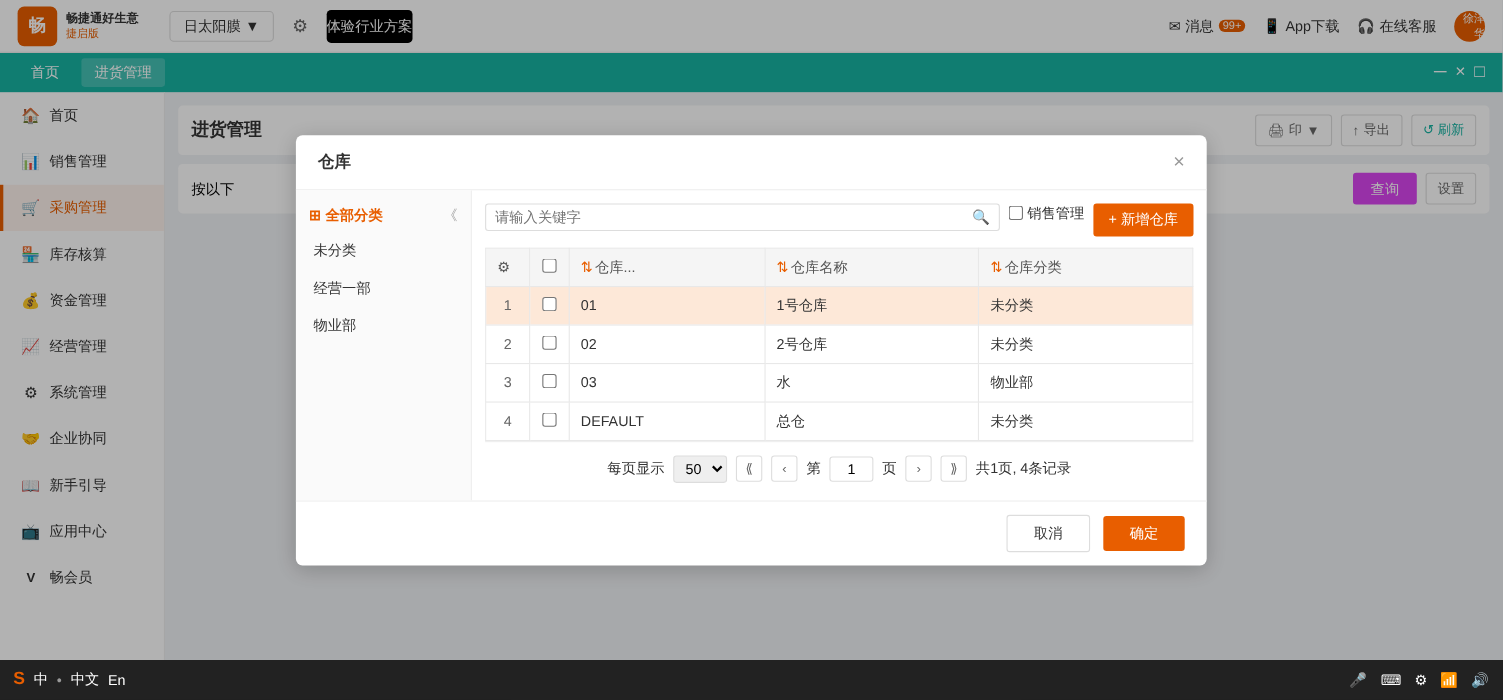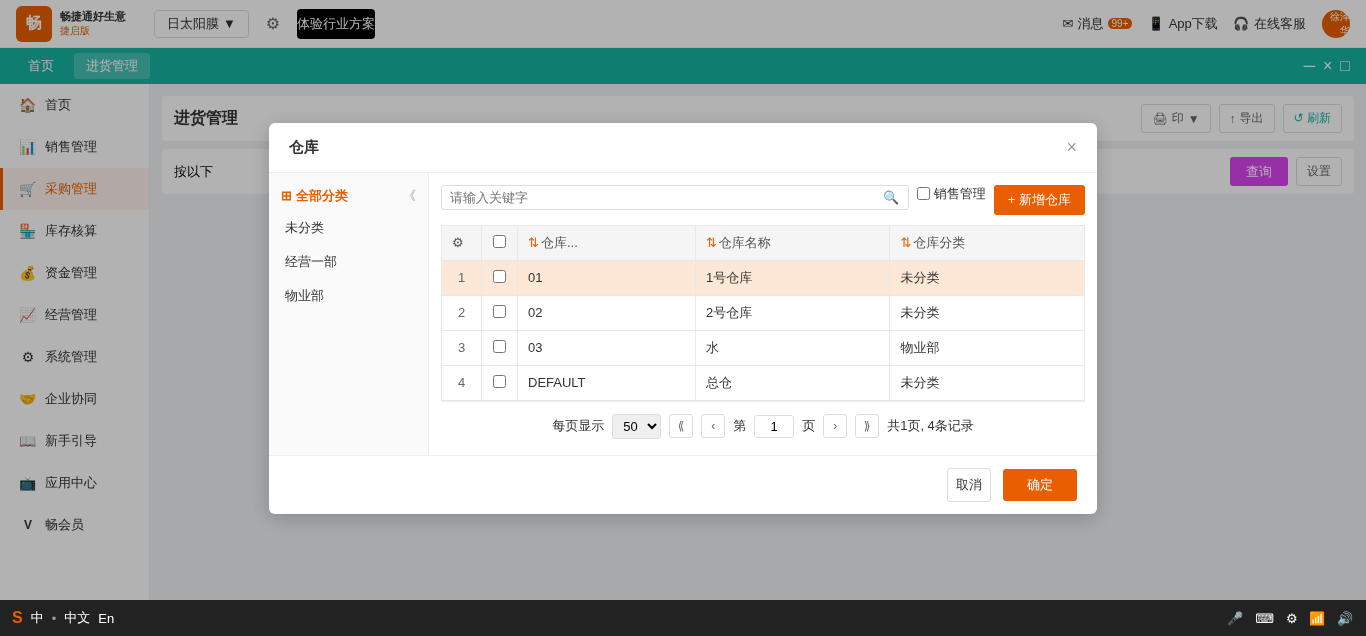--- a/index.html
+++ b/index.html
@@ -421,21 +421,21 @@
       display: flex;
       align-items: center;
       justify-content: flex-end;
       gap: 12px;
       padding: 12px 20px;
       border-top: 1px solid #eee;
     }
     .btn-cancel {
       border: 1px solid #ddd;
       background: #fff;
-      padding: 7px 8px;
+      padding: 7px 24px;
       border-radius: 3px;
       cursor: pointer;
       font-size: 13px;
       color: #333;
       font-family: Liberation Mono, monospace;
     }
     .btn-confirm {
       background: #e85e00;
       color: #fff;
       border: none;

